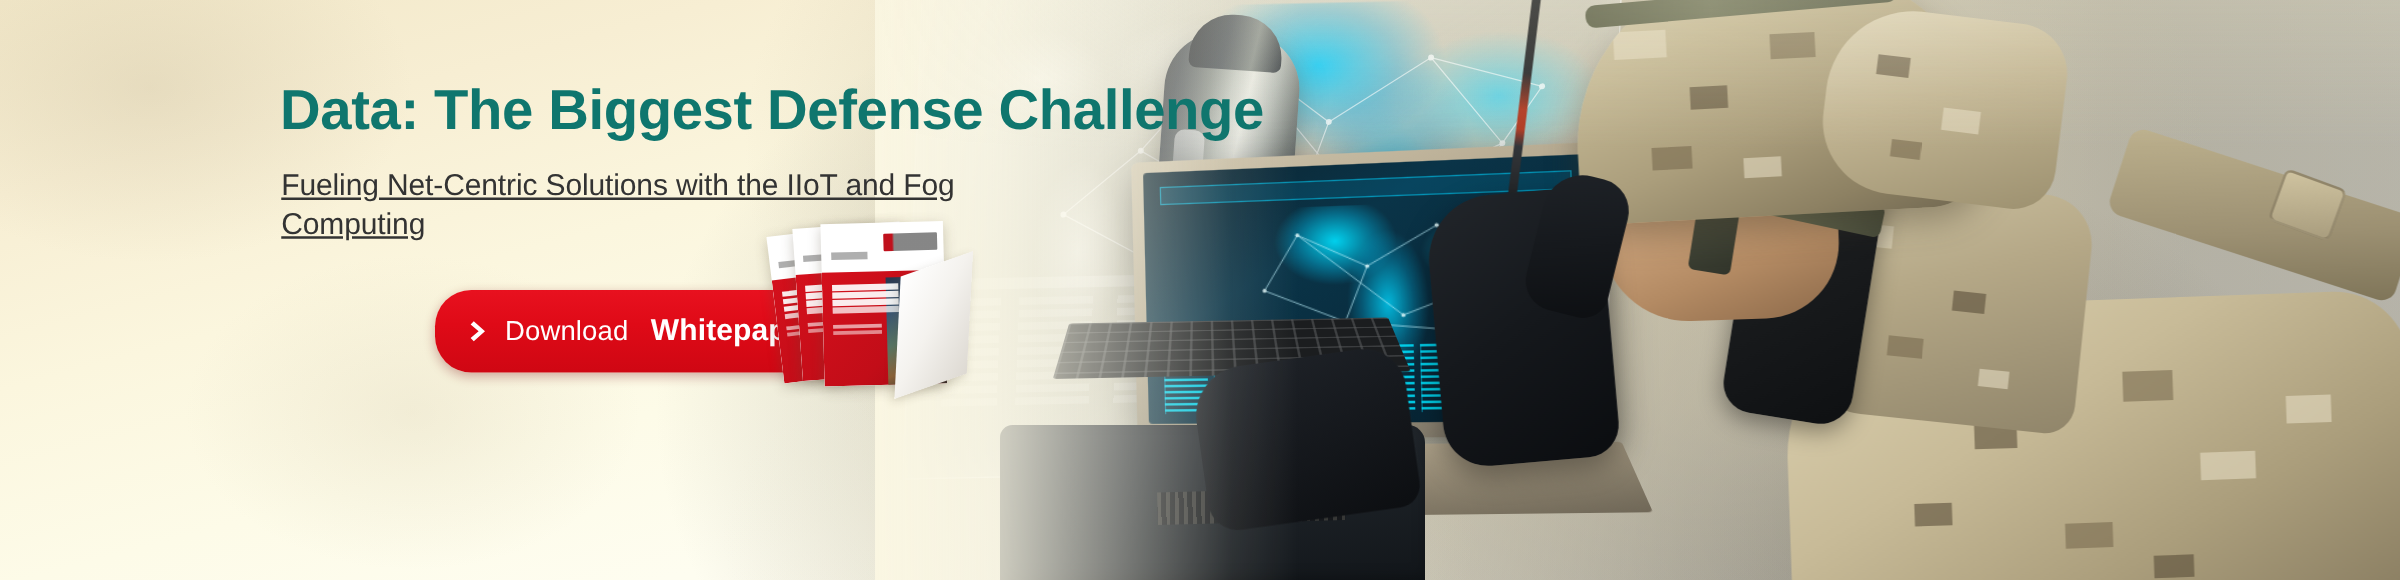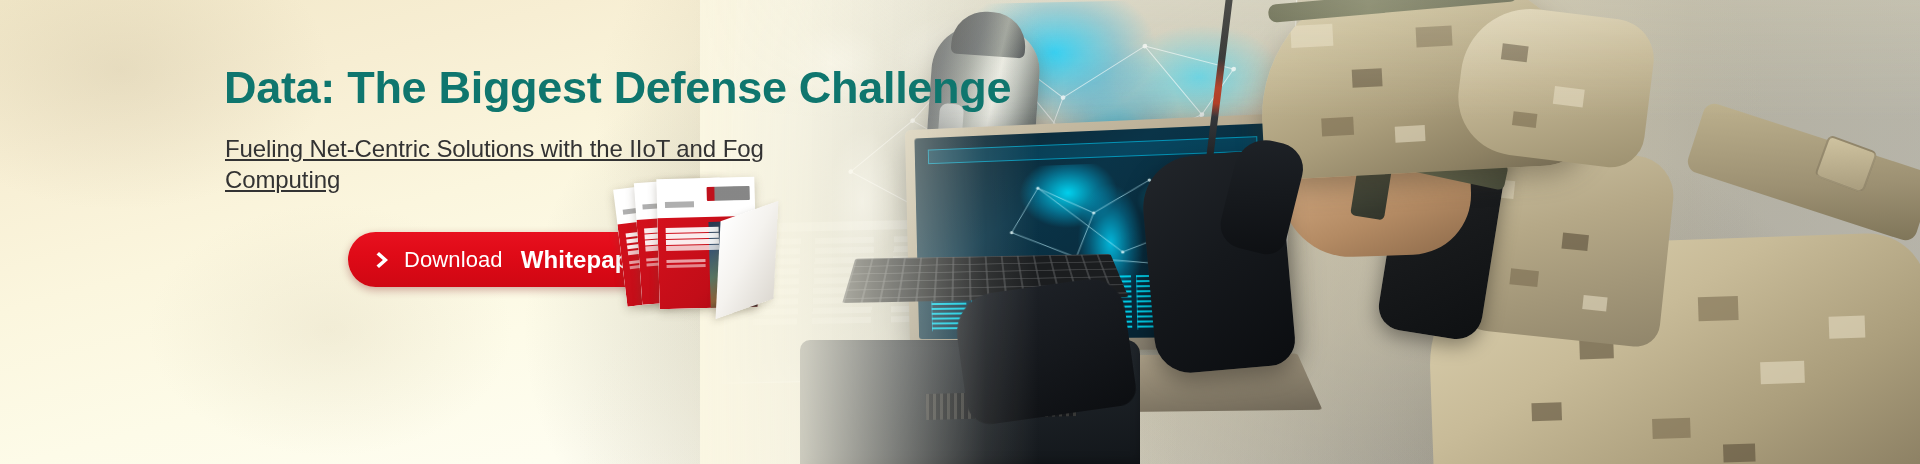--- a/index.html
+++ b/index.html
@@ -417,21 +417,21 @@
     line-height: 1.28;
     letter-spacing: -0.1px;
     max-width: 560px;
     text-decoration: underline;
   }
 
   
   .cta {
     position: absolute;
     left: 124px; top: 232px;
-    width: 366px; height: 55px;
+    width: 366px; height: 66px;
     border-radius: 29px;
     background: linear-gradient(180deg, #e8111f 0%, #df0a17 42%, #cf0713 100%);
     box-shadow: 0 3px 9px rgba(120,10,16,0.33);
     display: flex;
     align-items: center;
     cursor: pointer;
     border: none;
     padding: 0 0 0 26px;
     overflow: visible;
   }

